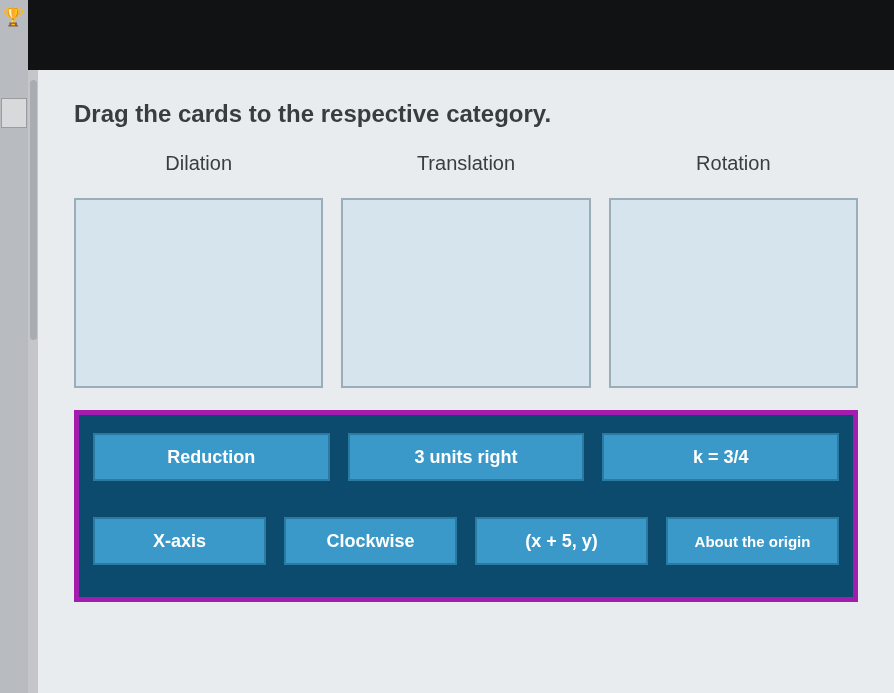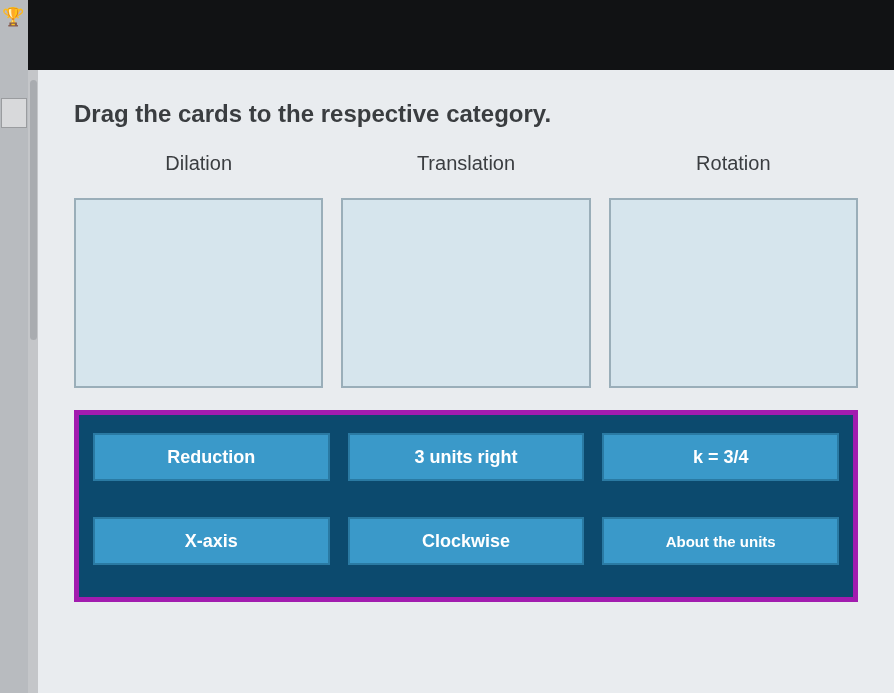--- a/index.html
+++ b/index.html
@@ -146,17 +146,18 @@
 
     <div class="cards-area">
       <div class="card-row">
         <div class="card">Reduction</div>
         <div class="card">3 units right</div>
         <div class="card">k = 3/4</div>
       </div>
       <div class="card-row">
         <div class="card">X-axis</div>
         <div class="card">Clockwise</div>
-        <div class="card small">About the units</div>
+        <div class="card">(x + 5, y)</div>
+        <div class="card small">About the origin</div>
       </div>
     </div>
   </div>
 </div>
 
 </body></html>

